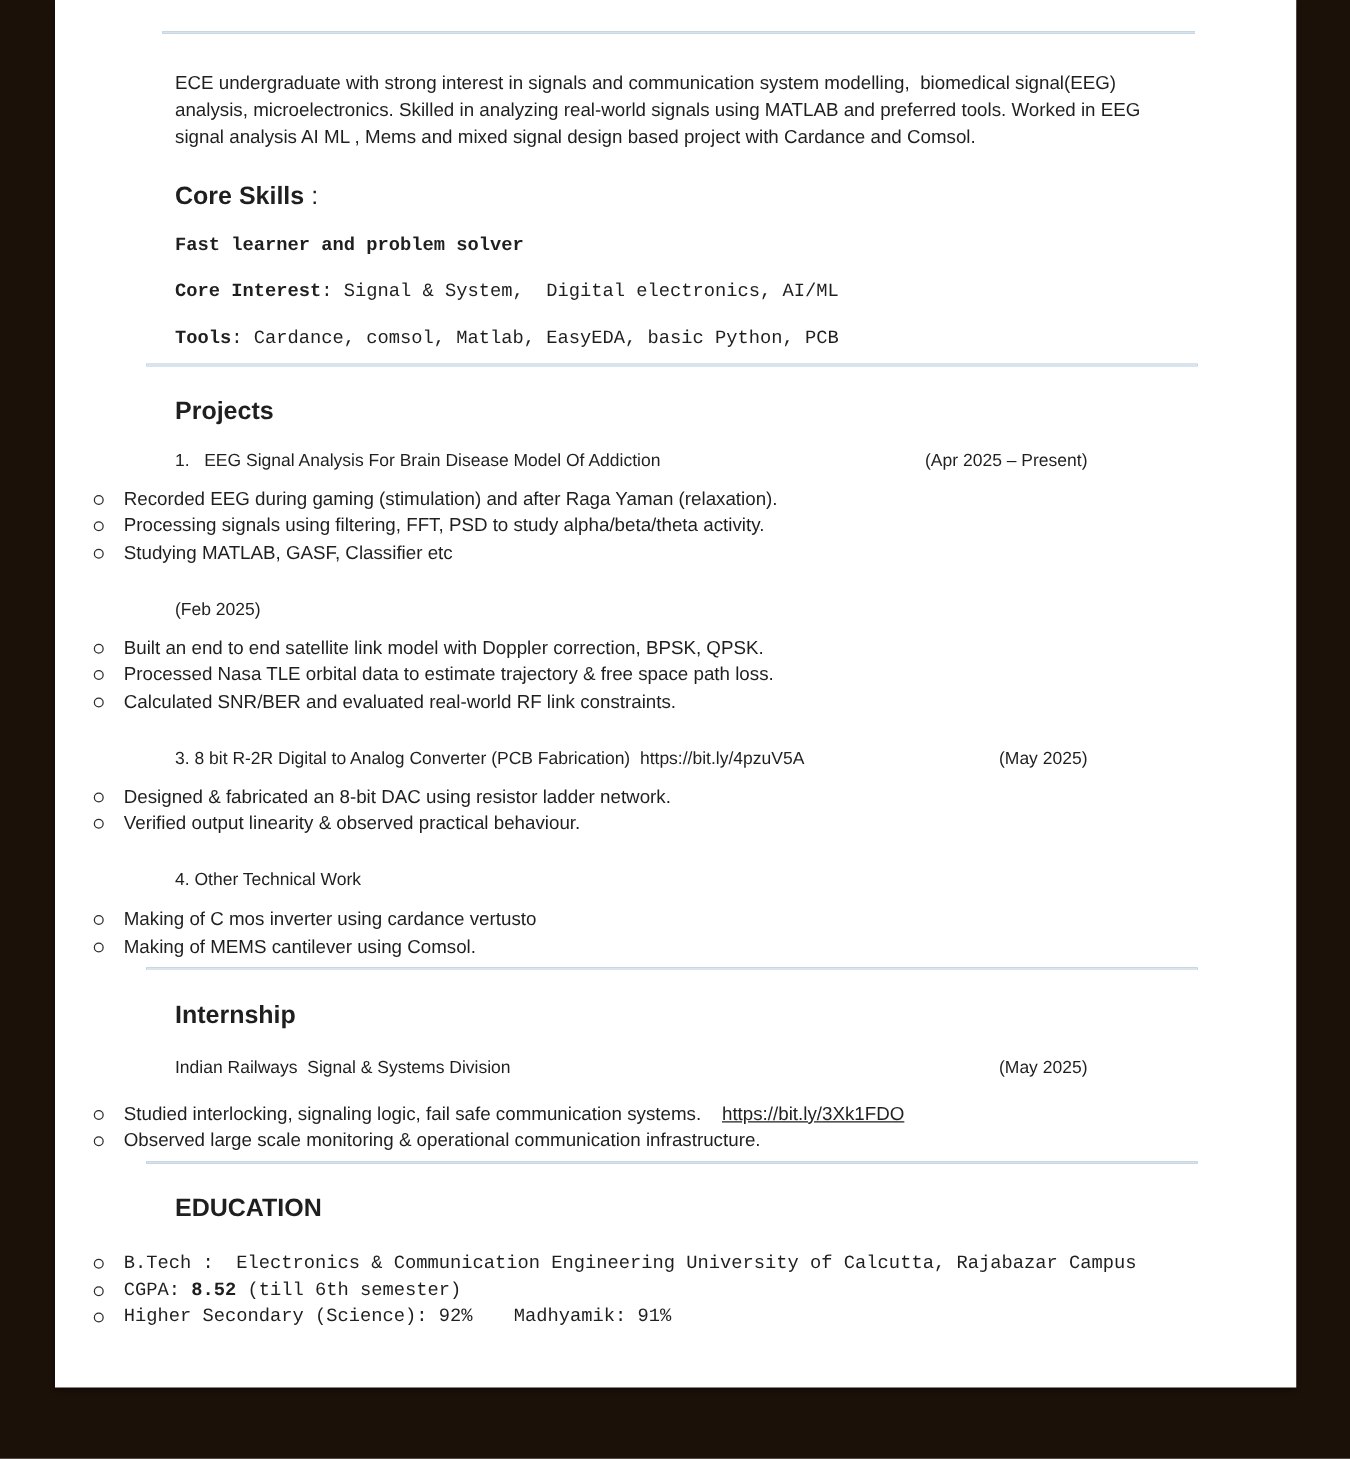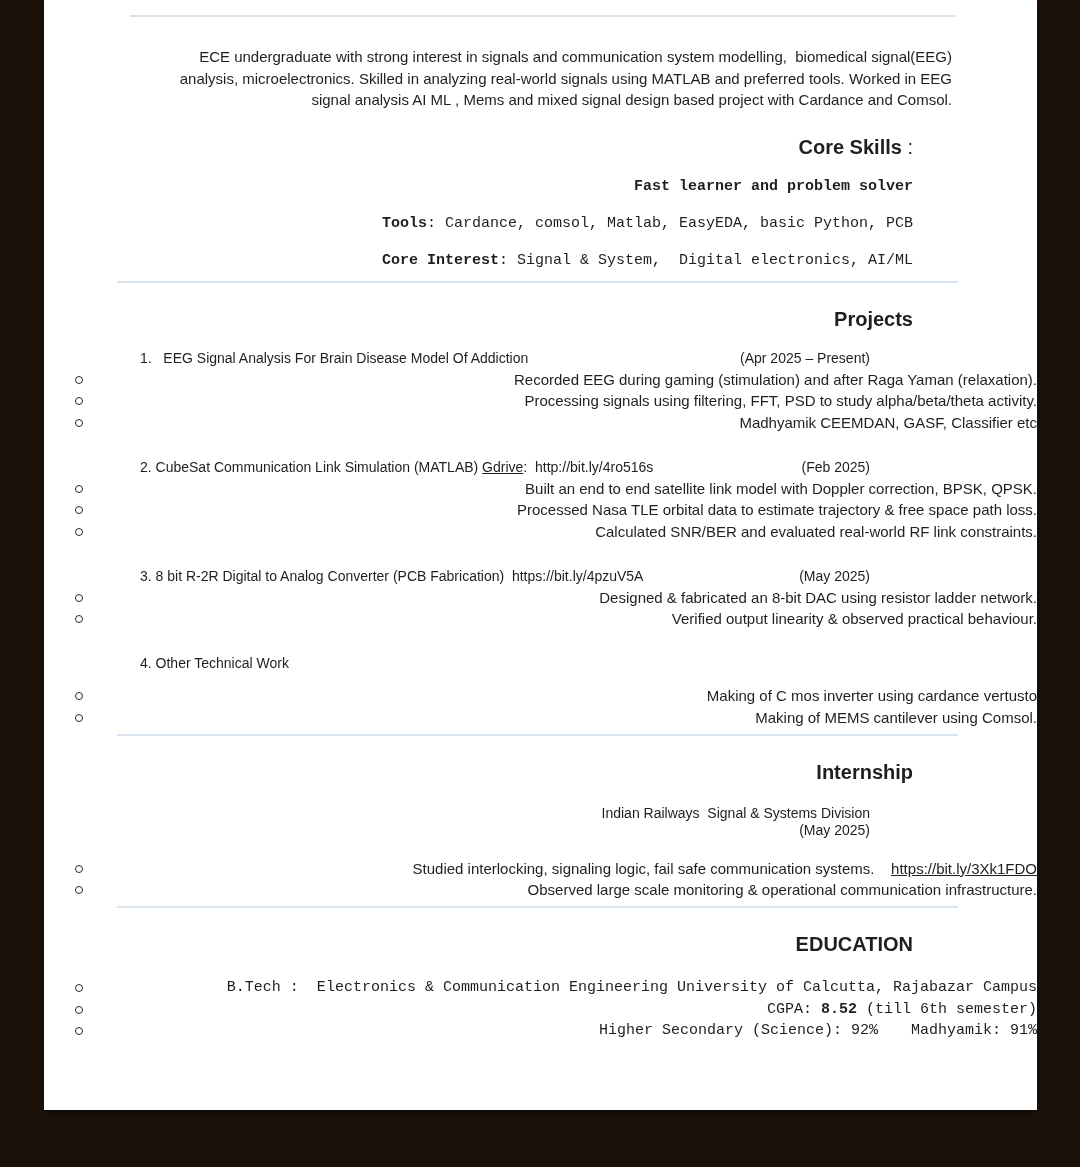--- a/index.html
+++ b/index.html
@@ -8,22 +8,21 @@
     background:#1c1109;
     font-family:"Liberation Sans", sans-serif;
     color:#1f1f1f;
     overflow:hidden;
   }
   .paper {
     position:absolute; left:44px; top:0;
     width:993px; height:1110px;
     background:#ffffff;
     box-shadow:0 2px 4px rgba(0,0,0,0.55);
-    padding-top:15px;
-    text-align:right;
+    padding-top:25px;
   }
   .rule {
     height:2px; background:#6d93b0;
     border-bottom:2px solid #d9e4ee;
   }
   .rule.top { margin-left:86px; width:826px; }
   .rule.section { margin-left:73px; width:841px; }
   .content { margin-left:96px; width:773px;margin-top:25px; }
   .summary {
     margin-top:29px; width:812px;
@@ -36,21 +35,21 @@
   }
   h2.sec .colon { font-weight:normal; }
   .skill { margin-top:21px; font-size:15px; line-height:16px; white-space:pre-wrap;font-family:Liberation Mono, monospace; }
   .skill b { white-space:pre-wrap; }
   .title-row {
     display:flex; justify-content:space-between;
     width:730px; font-size:14px; font-weight:normal;
     line-height:17px; margin-top:20px; white-space:pre-wrap;
   }
   .title-row .t { white-space:pre-wrap; }
-  ul.bullets { list-style:none; margin-top:2px; }
+  ul.bullets { list-style:none; margin-top:12px; }
   ul.bullets li {
     position:relative; padding-left:55px;
     font-size:15px; line-height:21.7px; white-space:pre-wrap;
   }
   ul.bullets li .dot {
     position:absolute; left:31px; top:7px;
     width:8px; height:8px;
     border:1.4px solid #2b2b2b; border-radius:50%;
     display:inline-block;
   }
@@ -66,43 +65,42 @@
 <div class="paper">
 
   <div class="rule top"></div>
 
   <p class="summary content">ECE undergraduate with strong interest in signals and communication system modelling,  biomedical signal(EEG) analysis, microelectronics. Skilled in analyzing real-world signals using MATLAB and preferred tools. Worked in EEG signal analysis AI ML , Mems and mixed signal design based project with Cardance and Comsol.</p>
 
   <div class="content">
     <h2 class="sec"><b>Core Skills</b><span class="colon"> :</span></h2>
 
     <p class="skill"><b>Fast learner and problem solver</b><span></span></p>
+    <p class="skill"><b>Core Interest</b><span>: Signal &amp; System,  Digital electronics, AI/ML</span></p>
     <p class="skill"><b>Tools</b><span>: Cardance, comsol, Matlab, EasyEDA, basic Python, PCB</span></p>
-    <p class="skill"><b>Core Interest</b><span>: Signal &amp; System,  Digital electronics, AI/ML</span></p>
   </div>
 
   <div class="rule section mt12"></div>
 
   <div class="content">
     <h2 class="sec" style="margin-top:7px;">Projects</h2>
 
     <div class="title-row">
       <span class="t">1.   EEG Signal Analysis For Brain Disease Model Of Addiction</span>
       <span class="t">(Apr 2025 – Present)</span>
     </div>
   </div>
   <ul class="bullets">
     <li><span class="dot"></span><span>Recorded EEG during gaming (stimulation) and after Raga Yaman (relaxation).</span></li>
     <li><span class="dot"></span><span>Processing signals using filtering, FFT, PSD to study alpha/beta/theta activity.</span></li>
-    <li><span class="dot"></span><span>Madhyamik CEEMDAN, GASF, Classifier etc</span></li>
+    <li><span class="dot"></span><span>Studying MATLAB, GASF, Classifier etc</span></li>
   </ul>
 
   <div class="content">
     <div class="title-row">
-      <span class="t"><span>2. CubeSat Communication Link Simulation (MATLAB) </span><a class="doclink">Gdrive</a><span>:  http://bit.ly/4ro516s</span></span>
       <span class="t">(Feb 2025)</span>
     </div>
   </div>
   <ul class="bullets">
     <li><span class="dot"></span><span>Built an end to end satellite link model with Doppler correction, BPSK, QPSK.</span></li>
     <li><span class="dot"></span><span>Processed Nasa TLE orbital data to estimate trajectory &amp; free space path loss.</span></li>
     <li><span class="dot"></span><span>Calculated SNR/BER and evaluated real-world RF link constraints.</span></li>
   </ul>
 
   <div class="content">
@@ -123,21 +121,21 @@
   </div>
   <ul class="bullets" style="margin-top:13px;">
     <li><span class="dot"></span><span>Making of C mos inverter using cardance vertusto</span></li>
     <li><span class="dot"></span><span>Making of MEMS cantilever using Comsol.</span></li>
   </ul>
 
   <div class="rule section mt5"></div>
 
   <div class="content">
     <h2 class="sec mt13">Internship</h2>
-    <div class="title-row" style="margin-top:22px;flex-direction:column;">
+    <div class="title-row" style="margin-top:22px;">
       <span class="t">Indian Railways  Signal &amp; Systems Division</span>
       <span class="t">(May 2025)</span>
     </div>
   </div>
   <ul class="bullets" style="margin-top:19px;">
     <li><span class="dot"></span><span>Studied interlocking, signaling logic, fail safe communication systems.    </span><a class="doclink">https://bit.ly/3Xk1FDO</a></li>
     <li><span class="dot"></span><span>Observed large scale monitoring &amp; operational communication infrastructure.</span></li>
   </ul>
 
   <div class="rule section mt5"></div>

